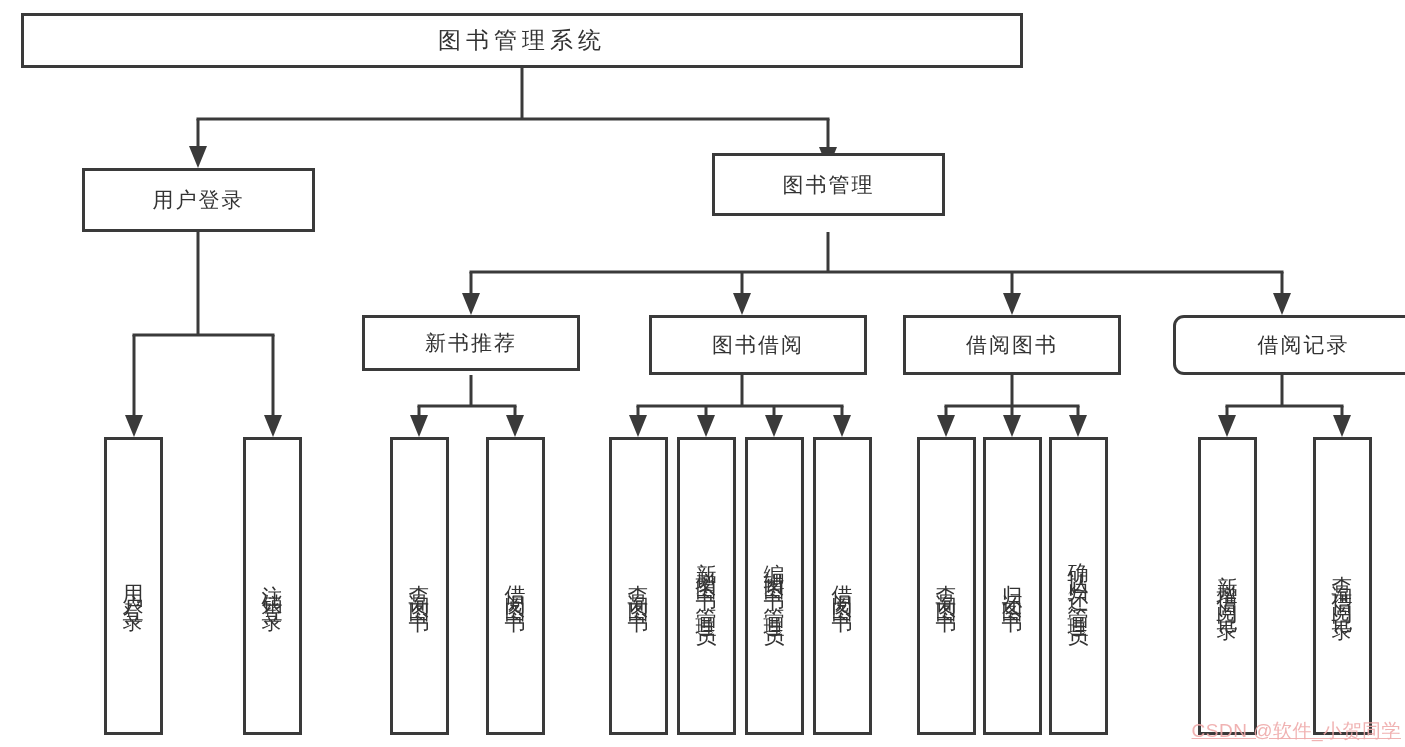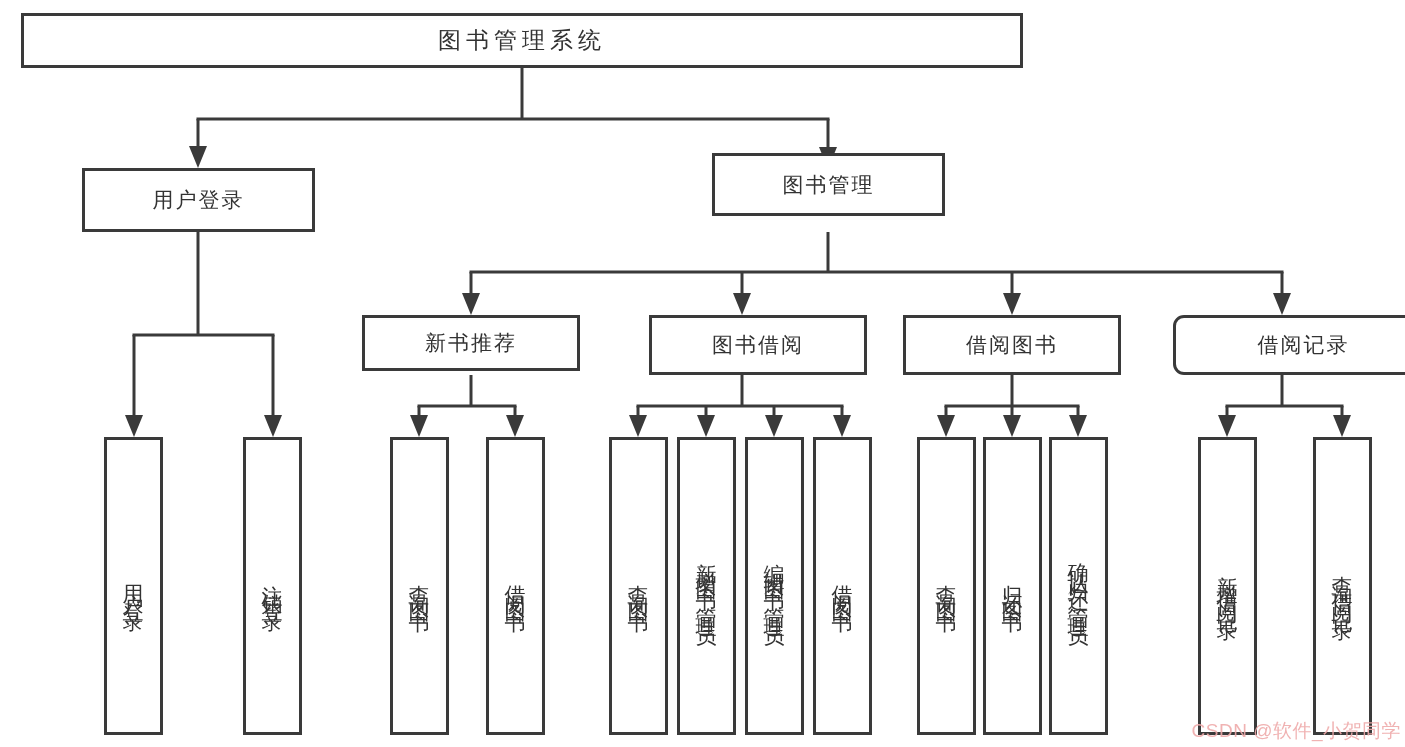--- a/index.html
+++ b/index.html
@@ -49,20 +49,21 @@
     line-height: 1;
   }
   .watermark {
     position: absolute;
     right: 4px;
     bottom: 3px;
     color: rgba(238, 170, 170, 0.9);
     font-size: 19px;
     letter-spacing: 0.5px;
     pointer-events: none;
+    text-decoration: underline;
   }
 </style>
 </head>
 <body>
 
 <div class="stage">
 
   <svg class="wires" width="1405" height="747" viewBox="0 0 1405 747" stroke="#3a3a3a" stroke-width="3" fill="#3a3a3a">
 
     <line x1="522" y1="68" x2="522" y2="119"></line>

